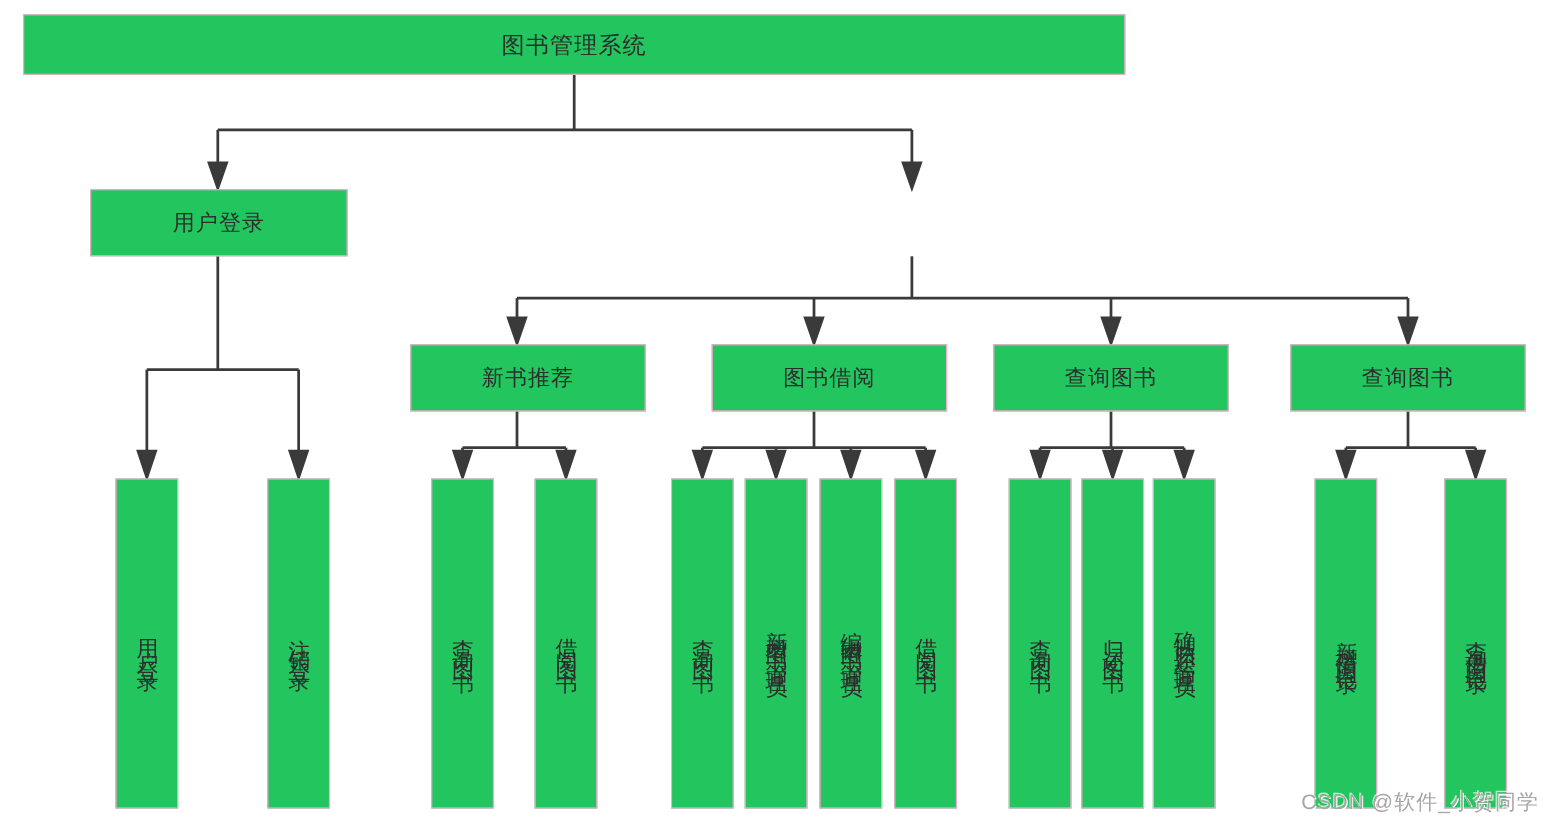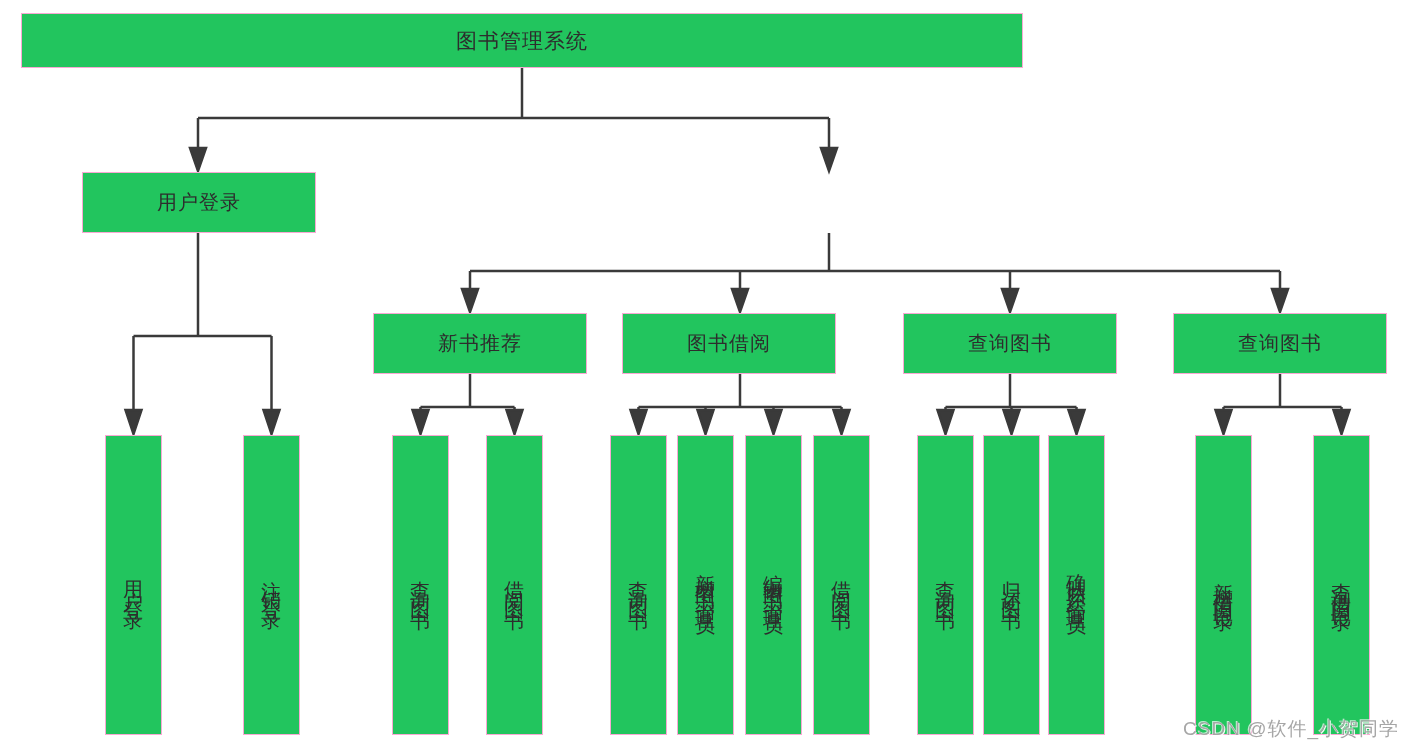--- a/index.html
+++ b/index.html
@@ -38,21 +38,21 @@
   .root-box {
     left: 21px; top: 13px;
     width: 1002px; height: 55px;
     font-size: 21px;
   }
   .lvl2-box { height: 61px; top: 172px; width: 234px; }
   #node-user-login  { left: 82px; }
   #node-book-mgmt   { left: 712px; }
   .lvl3-box { height: 61px; top: 313px; width: 214px; }
   #node-new-books      { left: 349px; margin-left: 24px; }
-  #node-book-borrow    { left: 622px; }
+  #node-book-borrow    { left: 647px; }
   #node-current-borrow { left: 903px; }
   #node-borrow-records { left: 1173px; }
   .leaf {
     width: 57px;
     height: 300px;
     top: 435px;
   }
   .vtext {
     writing-mode: vertical-lr;
     text-orientation: mixed;

